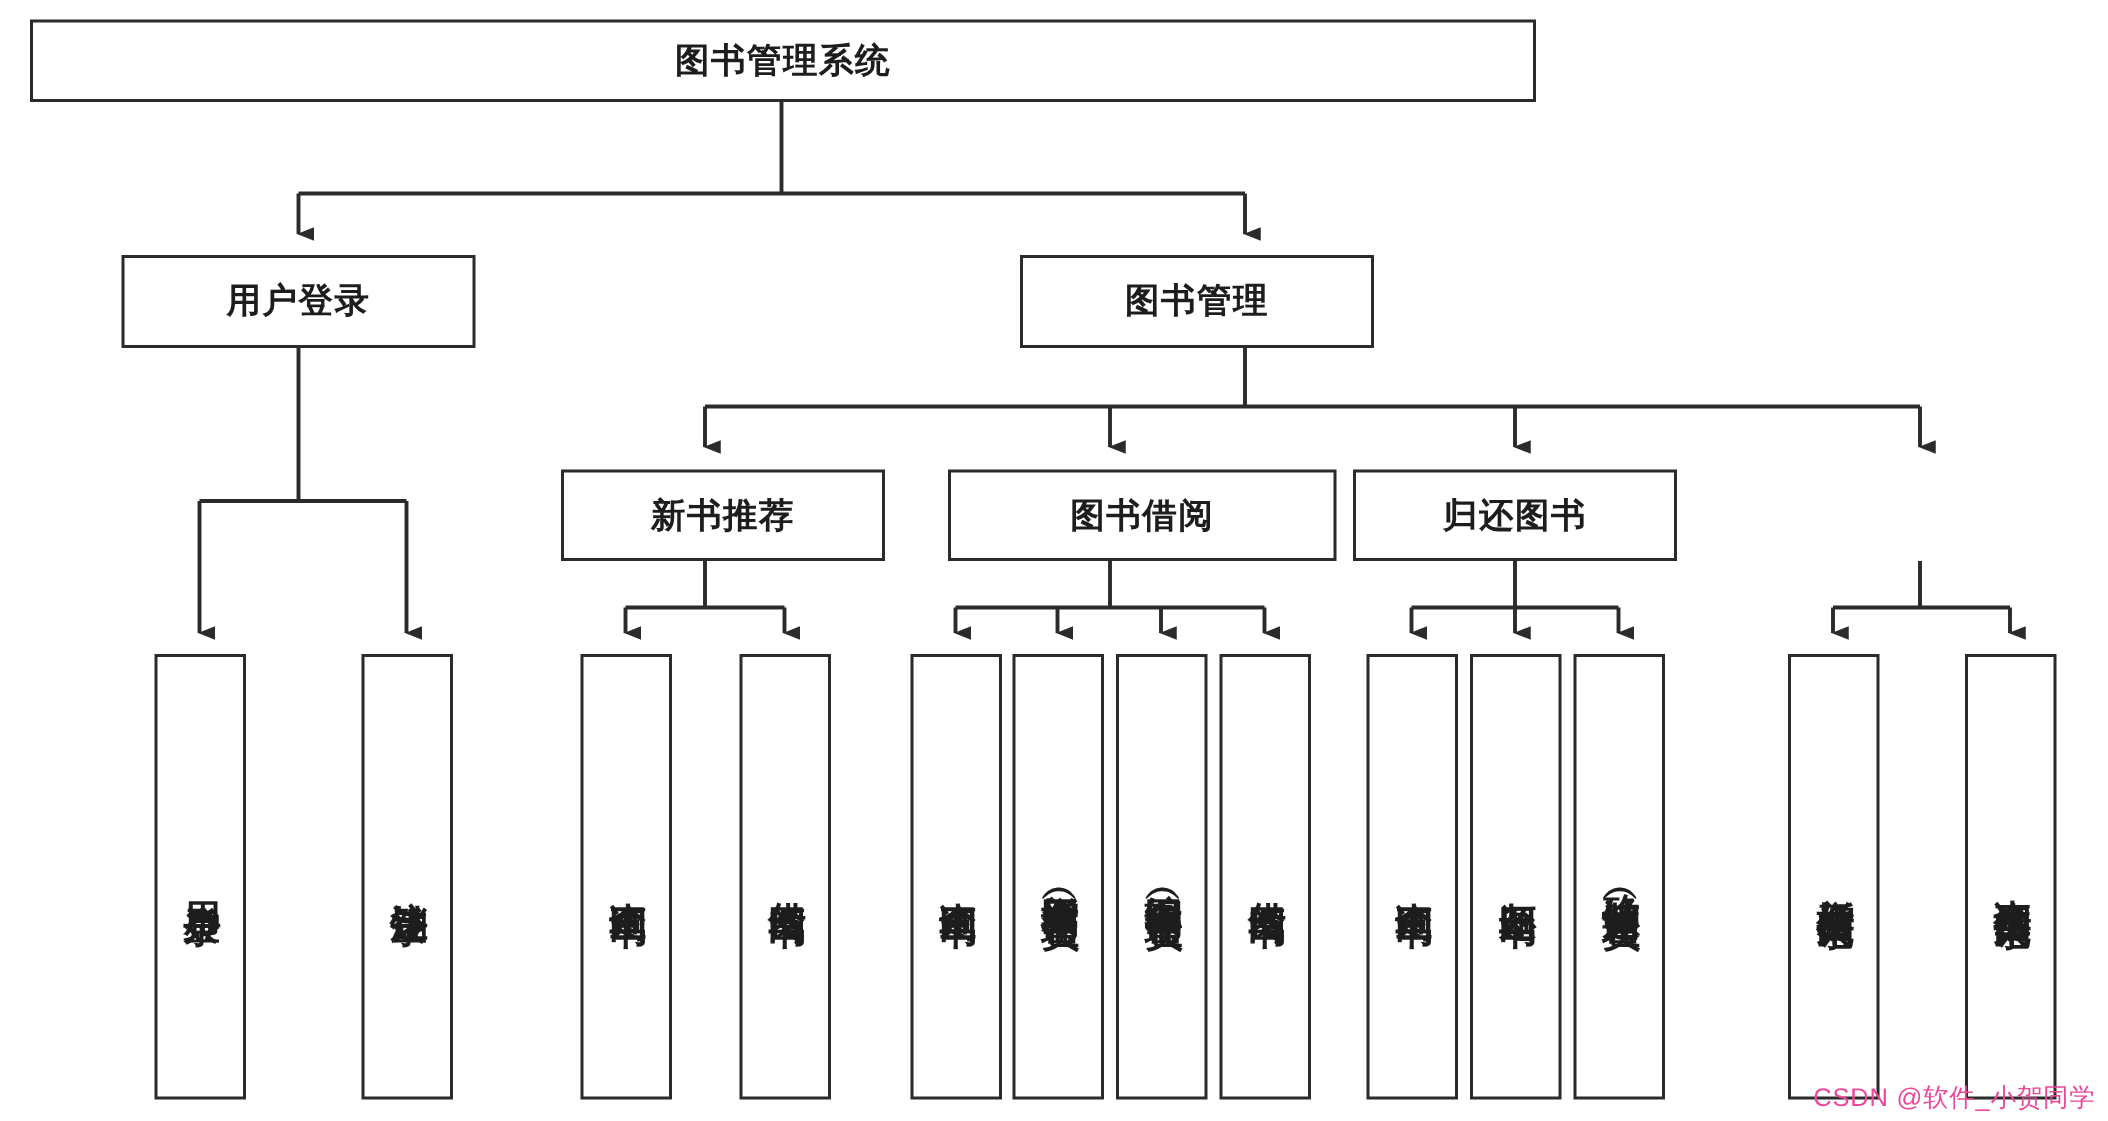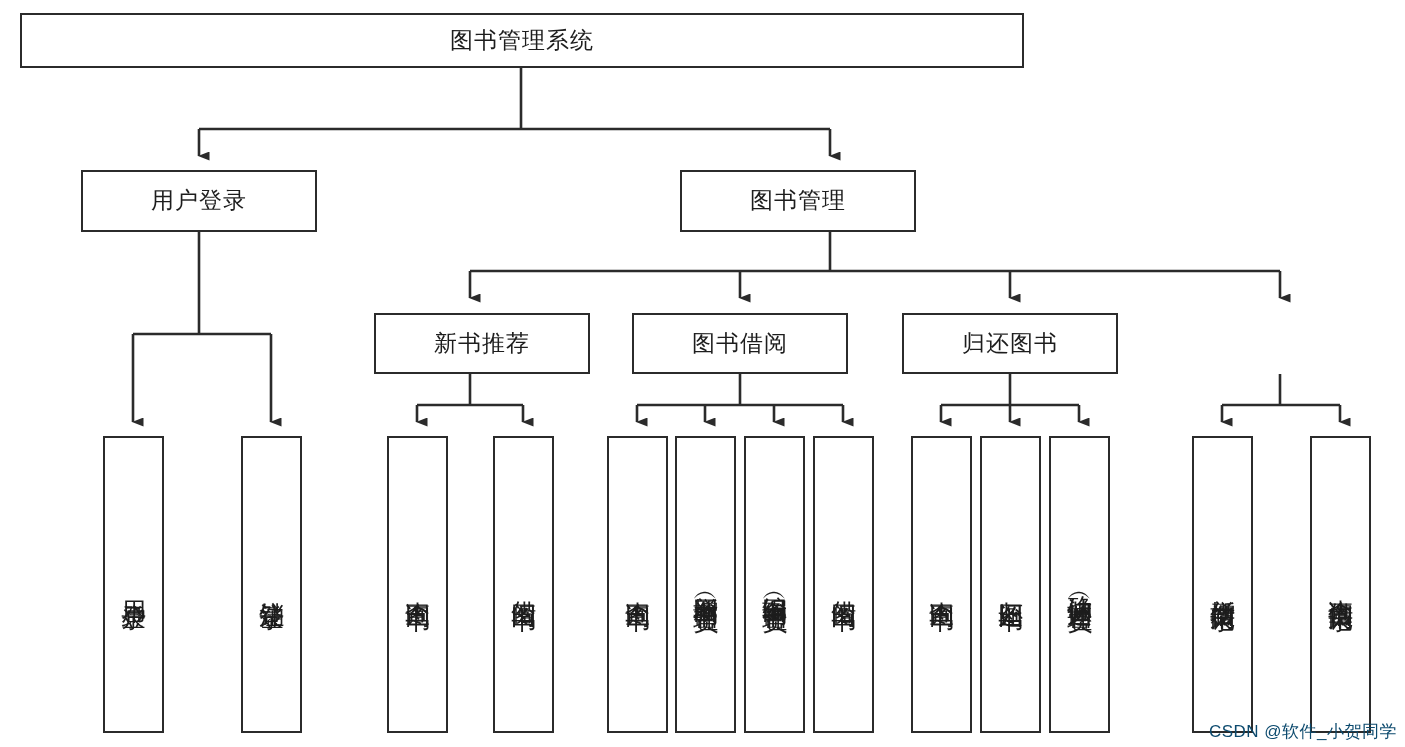--- a/index.html
+++ b/index.html
@@ -51,27 +51,28 @@
     padding-bottom: 6px;
     align-items: center;
     justify-content: center;
   }
   .node.vert > .nlabel {
     writing-mode: vertical-rl;
     text-orientation: upright;
   }
   .node .nlabel {
     display: block;
+    font-weight: bold;
   }
   #watermark {
     position: absolute;
     right: 8px;
     bottom: 4px;
     font-size: 17px;
-    color: #0c4a6e;
+    color: #ec4899;
     letter-spacing: 0.5px;
     white-space: nowrap;
     user-select: none;
   }
 </style>
 </head>
 <body>
 
 <div id="canvas">
 
@@ -132,21 +133,21 @@
   <div class="node horiz" style="left:81px; top:170px; width:236px; height:62px;">
     <span class="nlabel">用户登录</span>
   </div>
   <div class="node horiz" style="left:680px; top:170px; width:236px; height:62px;">
     <span class="nlabel">图书管理</span>
   </div>
 
   <div class="node horiz" style="left:362px; top:313px; width:216px; height:61px;margin-left:12px;">
     <span class="nlabel">新书推荐</span>
   </div>
-  <div class="node horiz" style="left:632px; top:313px; width:216px; height:61px;">
+  <div class="node horiz" style="left:632px; top:313px; width:259px; height:61px;">
     <span class="nlabel">图书借阅</span>
   </div>
   <div class="node horiz" style="left:902px; top:313px; width:216px; height:61px;">
     <span class="nlabel">归还图书</span>
   </div>
 
   <div class="node vert" style="left:103px; top:436px; width:61px; height:297px;">
     <span class="nlabel">用户登录</span>
   </div>
   <div class="node vert" style="left:241px; top:436px; width:61px; height:297px;">

